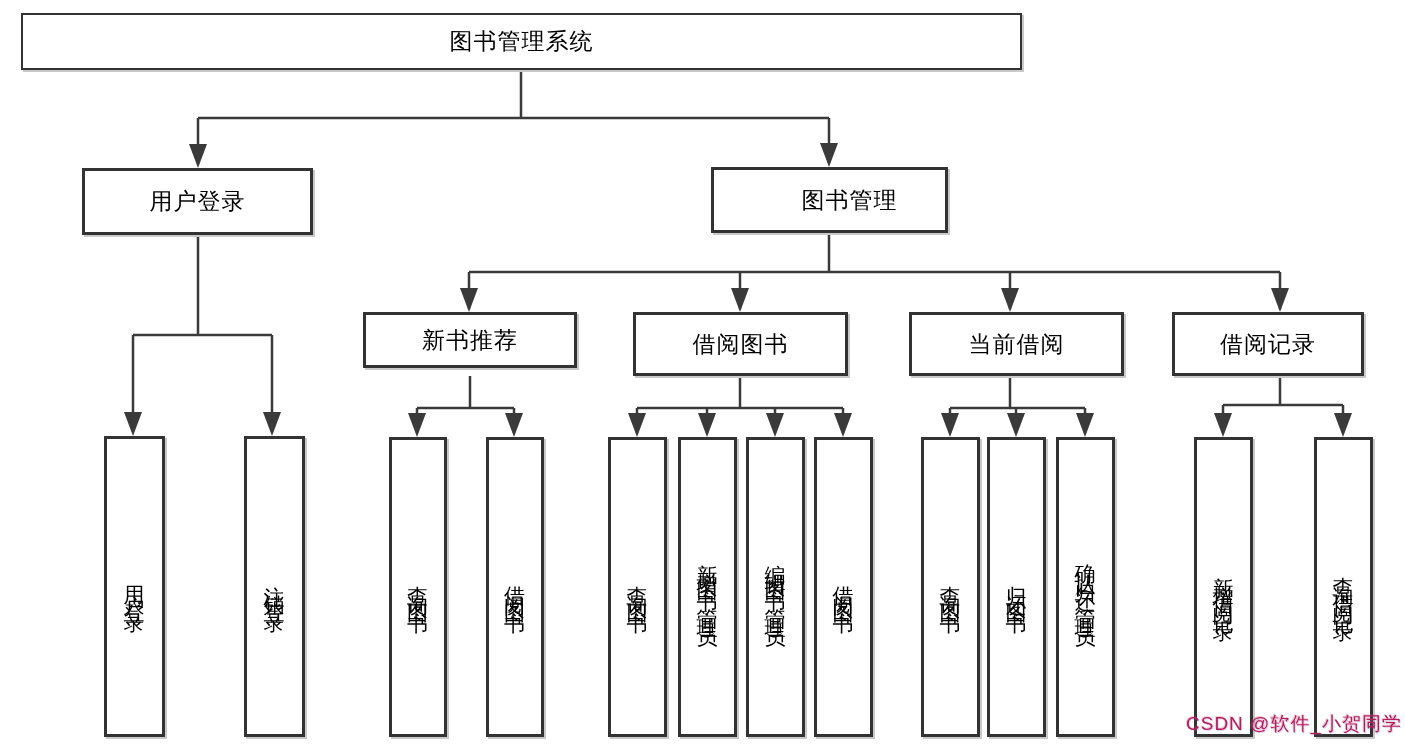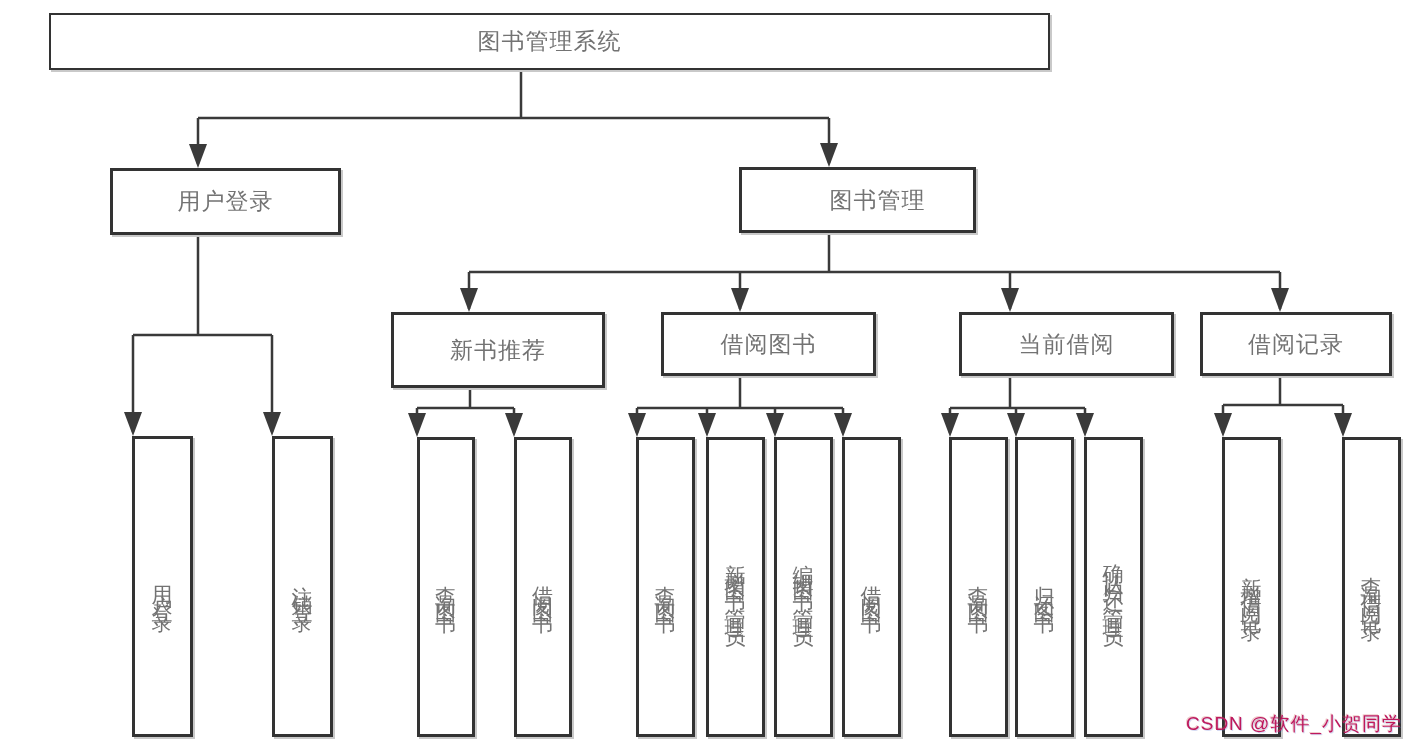--- a/index.html
+++ b/index.html
@@ -13,26 +13,25 @@
   #wires{position:absolute;left:0;top:0;width:1405px;height:747px;}
   .node{
     position:absolute;
     box-sizing:border-box;
     background:#ffffff;
     border:3px solid #333333;
     box-shadow:2px 2px 0 #c9c9c9;
     display:flex;
     align-items:center;
     justify-content:center;
-    color:#737373;
+    color:#000000;
     font-size:23px;
     letter-spacing:1px;
     text-align:center;
     white-space:nowrap;
-    margin-left:28px;
   }
   .node.root{border-width:2px;}
   .node.leaf{font-size:21px;}
   .vtext{
     writing-mode:vertical-rl;
     text-orientation:mixed;
     line-height:1;
     letter-spacing:9px;
     white-space:nowrap;
   }
@@ -111,27 +110,27 @@
     <span>图书管理系统</span>
   </div>
 
   <div class="node" style="left:82px;top:168px;width:231px;height:67px;">
     <span>用户登录</span>
   </div>
   <div class="node" style="left:711px;top:167px;width:237px;height:66px;padding-left:40px;">
     <span>图书管理</span>
   </div>
 
-  <div class="node" style="left:363px;top:312px;width:214px;height:76px;">
+  <div class="node" style="left:363px;top:312px;width:214px;height:56px;">
     <span>新书推荐</span>
   </div>
   <div class="node" style="left:633px;top:312px;width:215px;height:64px;">
     <span>借阅图书</span>
   </div>
-  <div class="node" style="left:931px;top:312px;width:215px;height:64px;">
+  <div class="node" style="left:909px;top:312px;width:215px;height:64px;">
     <span>当前借阅</span>
   </div>
   <div class="node" style="left:1172px;top:312px;width:192px;height:64px;">
     <span>借阅记录</span>
   </div>
 
   <div class="node leaf" style="left:104px;top:436px;width:61px;height:301px;">
     <span class="vtext">用户登录</span>
   </div>
   <div class="node leaf" style="left:244px;top:436px;width:61px;height:301px;">

